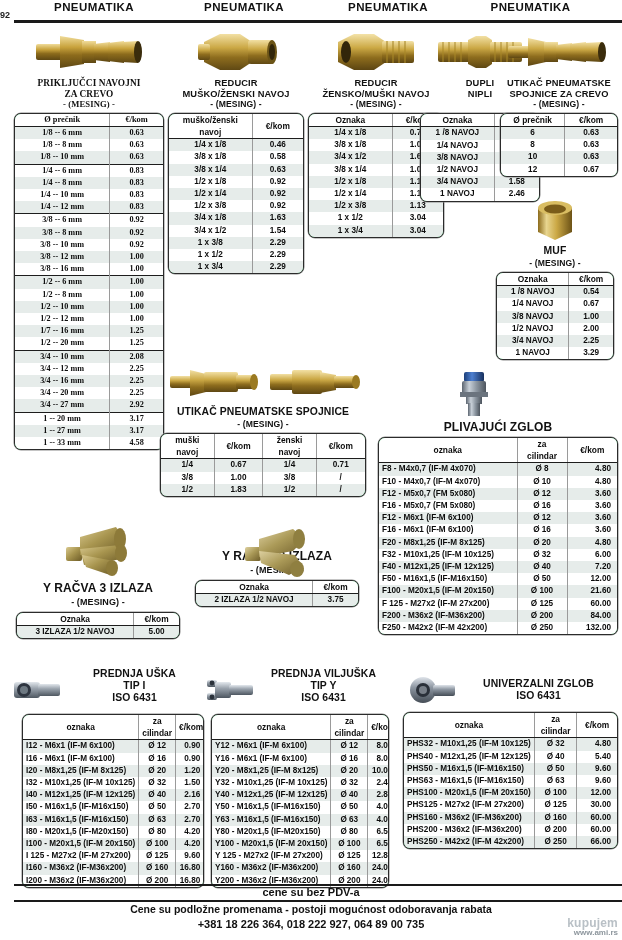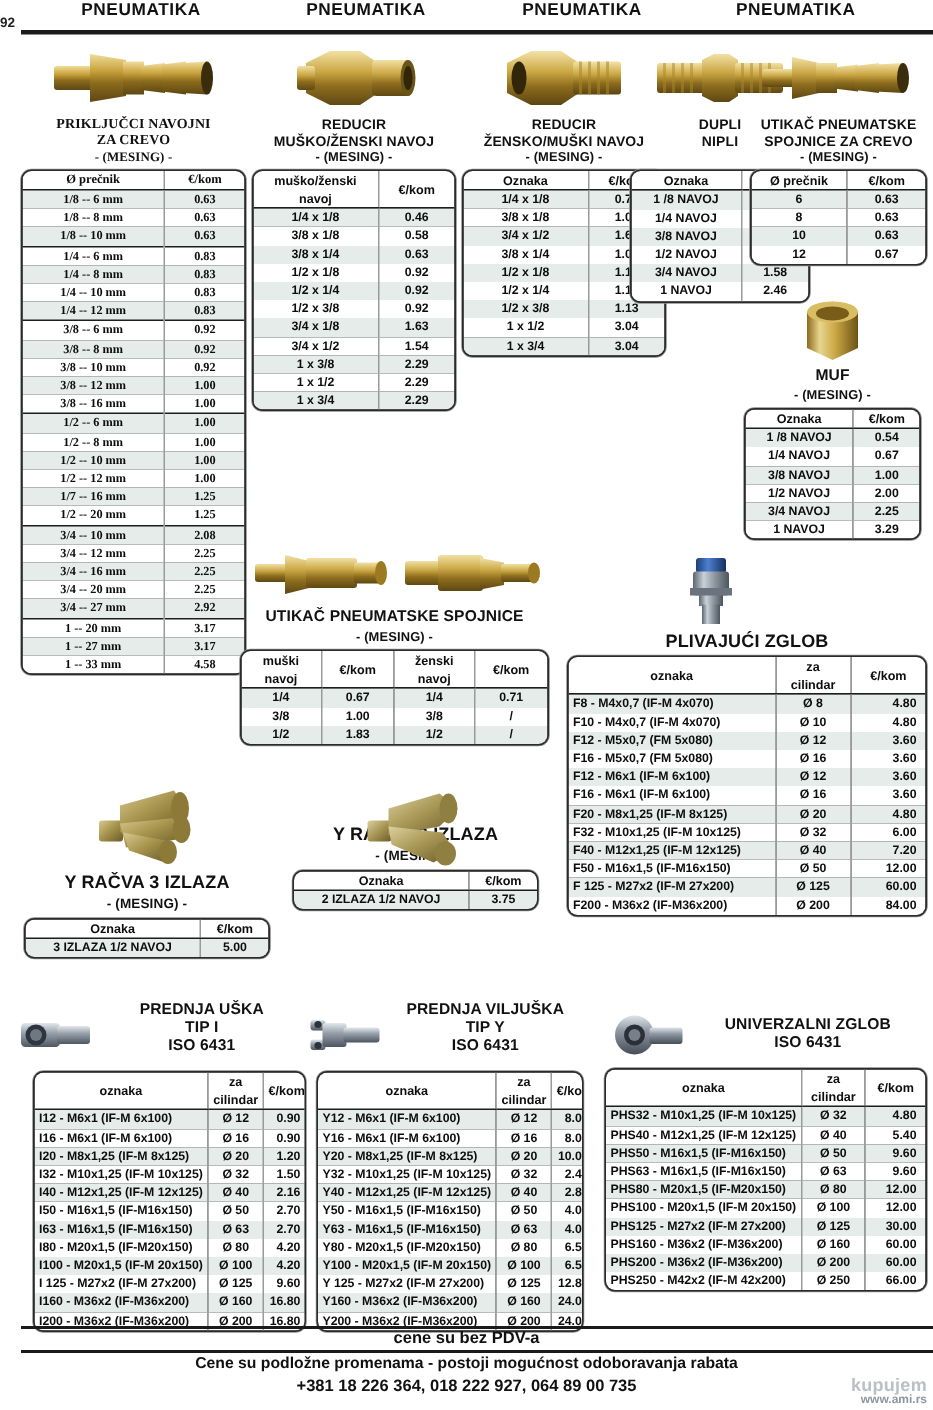--- a/index.html
+++ b/index.html
@@ -25,21 +25,21 @@
   .cap {
     text-align:center; font-weight:bold; font-size:9.3px; line-height:10.6px;
     letter-spacing:.1px; color:#111;
   }
   .cap .sub { font-weight:bold; font-size:8.6px; }
   .cap-lg { font-size:12px; line-height:14px; }
   .cap-md { font-size:10.4px; line-height:12px; }
 
   
   .tbl-wrap {
-    border:1.6px solid #2b2b2b; border-radius:7px; background:#000000;
+    border:1.6px solid #2b2b2b; border-radius:7px; background:#86efac;
     overflow:hidden; box-shadow: 0 0 0 .5px #8a8a8a;
   }
   table { border-collapse:collapse; width:100%; }
   th, td {
     font-size:8.2px; font-weight:bold; color:#0d0d0d;
     padding:0 3px; height:12.2px; line-height:12.2px;
     white-space:nowrap;
   }
   thead th {
     border-bottom:1.4px solid #1d1d1d; font-size:8.4px;
@@ -722,28 +722,38 @@
             <td class="l">F40 - M12x1,25 (IF-M 12x125)</td>
             <td class="c vsep">Ø 40</td>
             <td class="r vsep">7.20</td>
           </tr>
           <tr>
             <td class="l">F50 - M16x1,5 (IF-M16x150)</td>
             <td class="c vsep">Ø 50</td>
             <td class="r vsep">12.00</td>
           </tr>
           <tr>
+            <td class="l">F100 - M20x1,5 (IF-M 20x150)</td>
+            <td class="c vsep">Ø 100</td>
+            <td class="r vsep">21.60</td>
+          </tr>
+          <tr>
             <td class="l">F 125 - M27x2 (IF-M 27x200)</td>
             <td class="c vsep">Ø 125</td>
             <td class="r vsep">60.00</td>
           </tr>
           <tr>
             <td class="l">F200 - M36x2 (IF-M36x200)</td>
             <td class="c vsep">Ø 200</td>
             <td class="r vsep">84.00</td>
+          </tr>
+          <tr>
+            <td class="l">F250 - M42x2 (IF-M 42x200)</td>
+            <td class="c vsep">Ø 250</td>
+            <td class="r vsep">132.00</td>
           </tr>
         </tbody>
     </table>
   </div>
 </div>
 
 <div class="block" style="left:16px; top:525px; width:164px;">
   <div class="art" style="left:48px; top:0px; width:70px; height:54px;">
     <svg width="70" height="54" viewBox="0 0 70 54">
       <defs>
@@ -1068,25 +1078,20 @@
           </tr>
           <tr>
             <td class="l">PHS50 - M16x1,5 (IF-M16x150)</td>
             <td class="c vsep">Ø 50</td>
             <td class="r vsep">9.60</td>
           </tr>
           <tr>
             <td class="l">PHS63 - M16x1,5 (IF-M16x150)</td>
             <td class="c vsep">Ø 63</td>
             <td class="r vsep">9.60</td>
-          </tr>
-          <tr>
-            <td class="l">PHS80 - M20x1,5 (IF-M20x150)</td>
-            <td class="c vsep">Ø 80</td>
-            <td class="r vsep">12.00</td>
           </tr>
           <tr>
             <td class="l">PHS100 - M20x1,5 (IF-M 20x150)</td>
             <td class="c vsep">Ø 100</td>
             <td class="r vsep">12.00</td>
           </tr>
           <tr>
             <td class="l">PHS125 - M27x2 (IF-M 27x200)</td>
             <td class="c vsep">Ø 125</td>
             <td class="r vsep">30.00</td>

